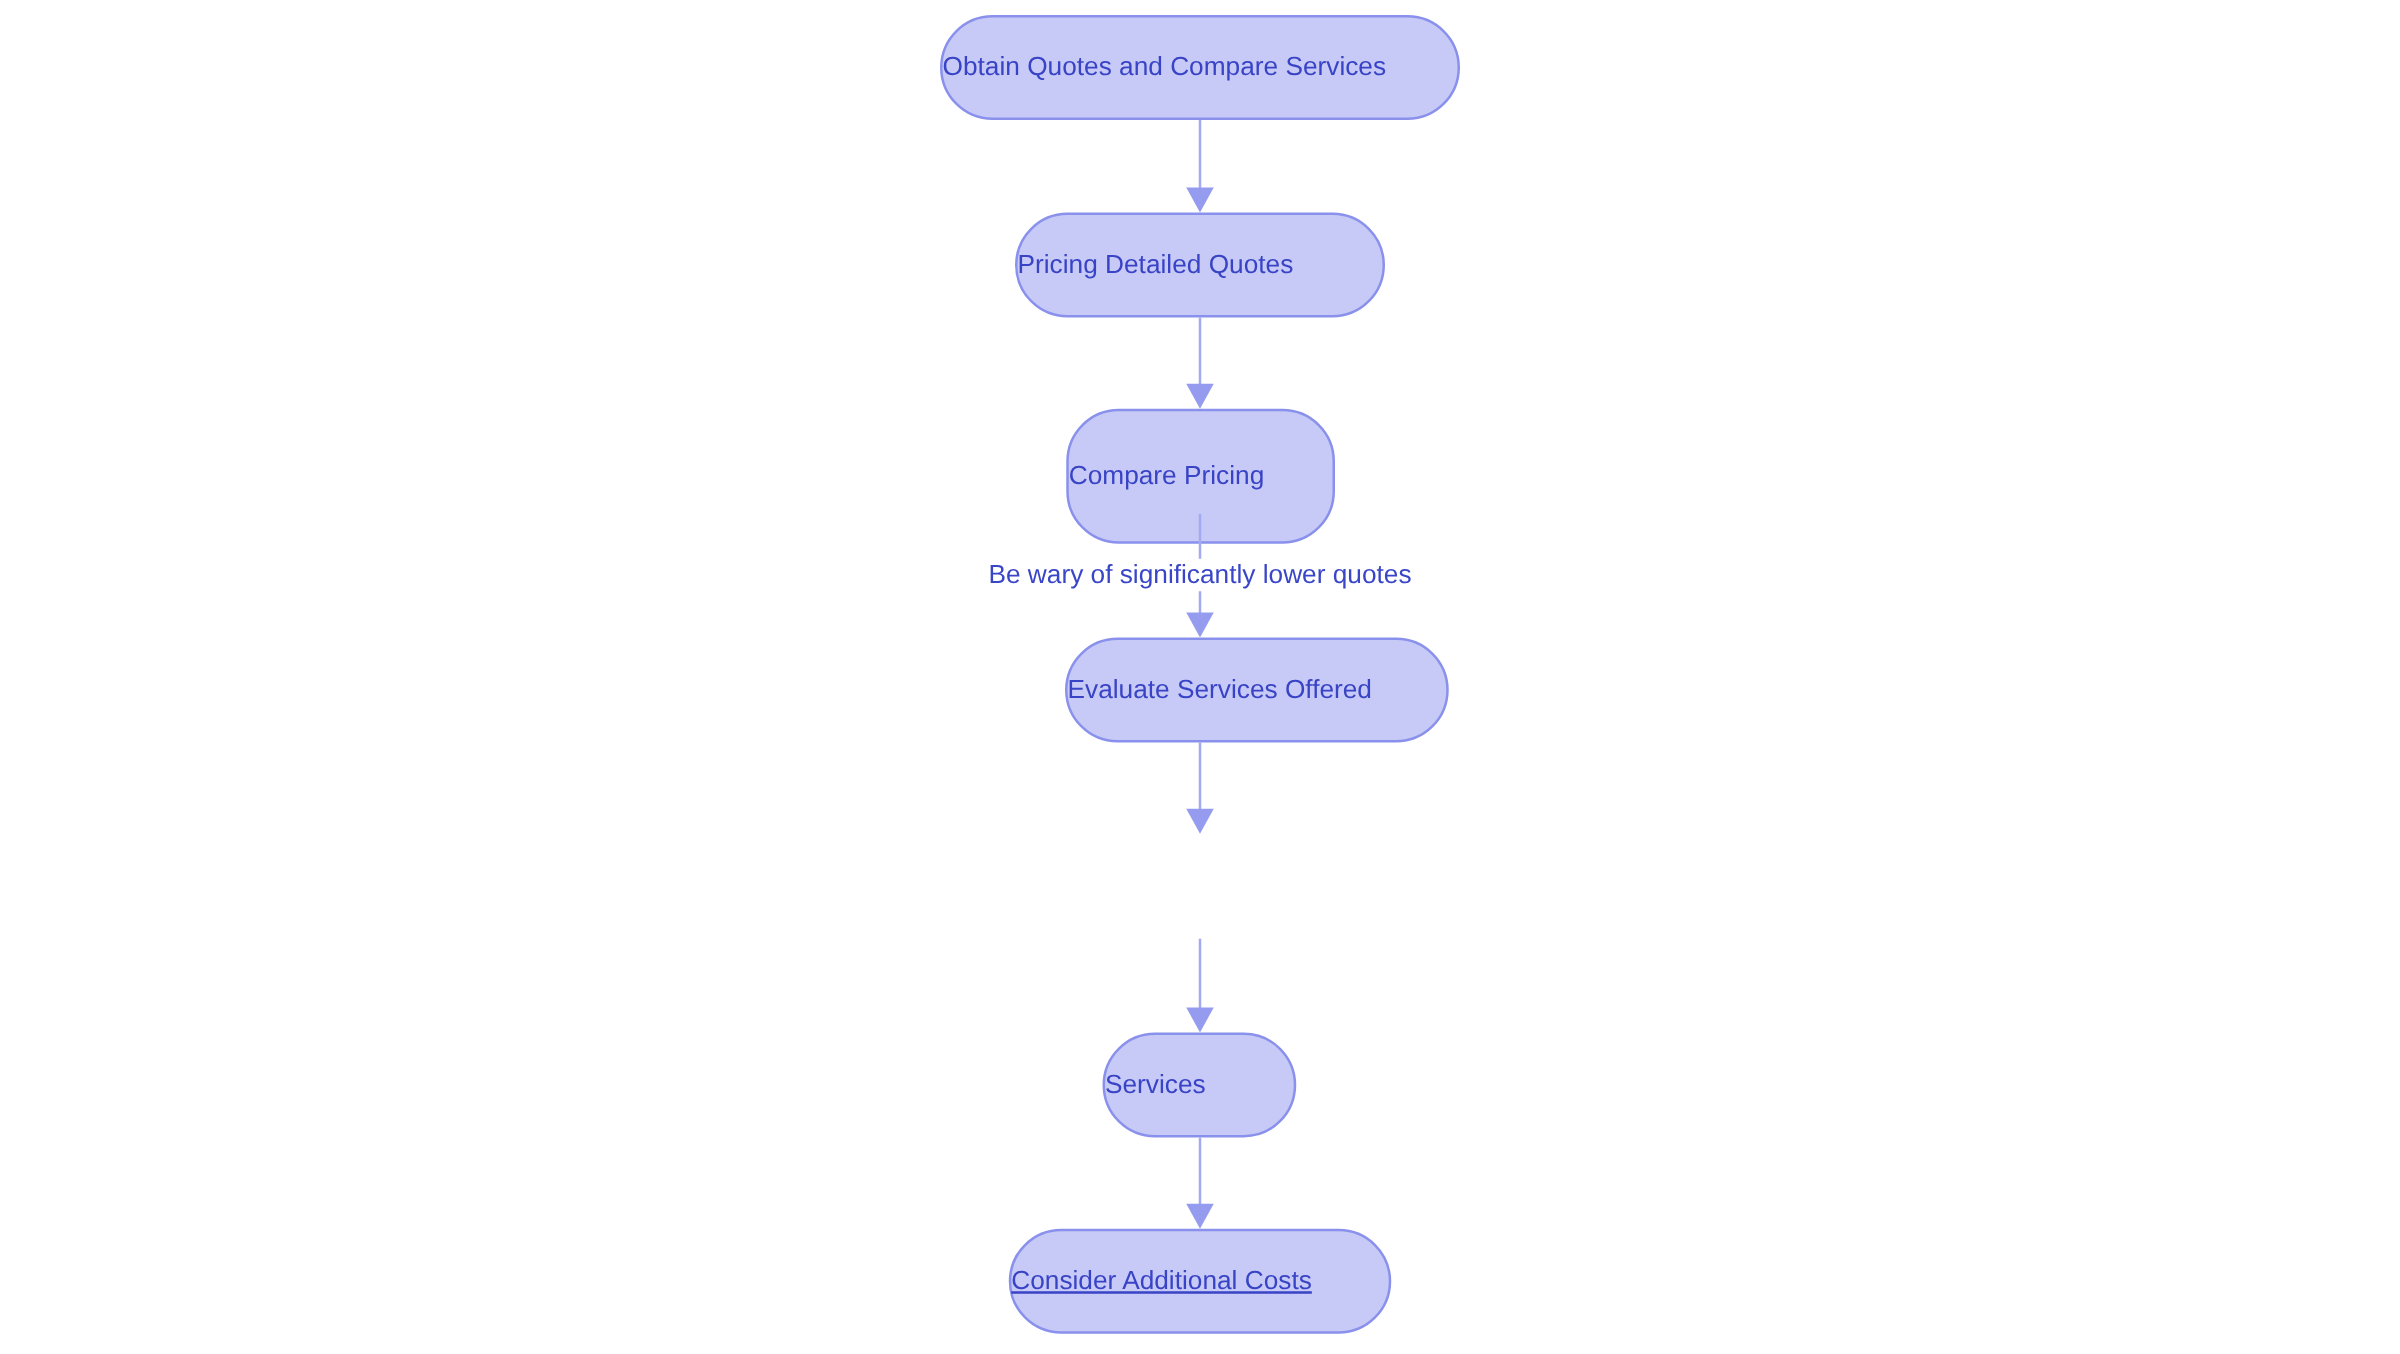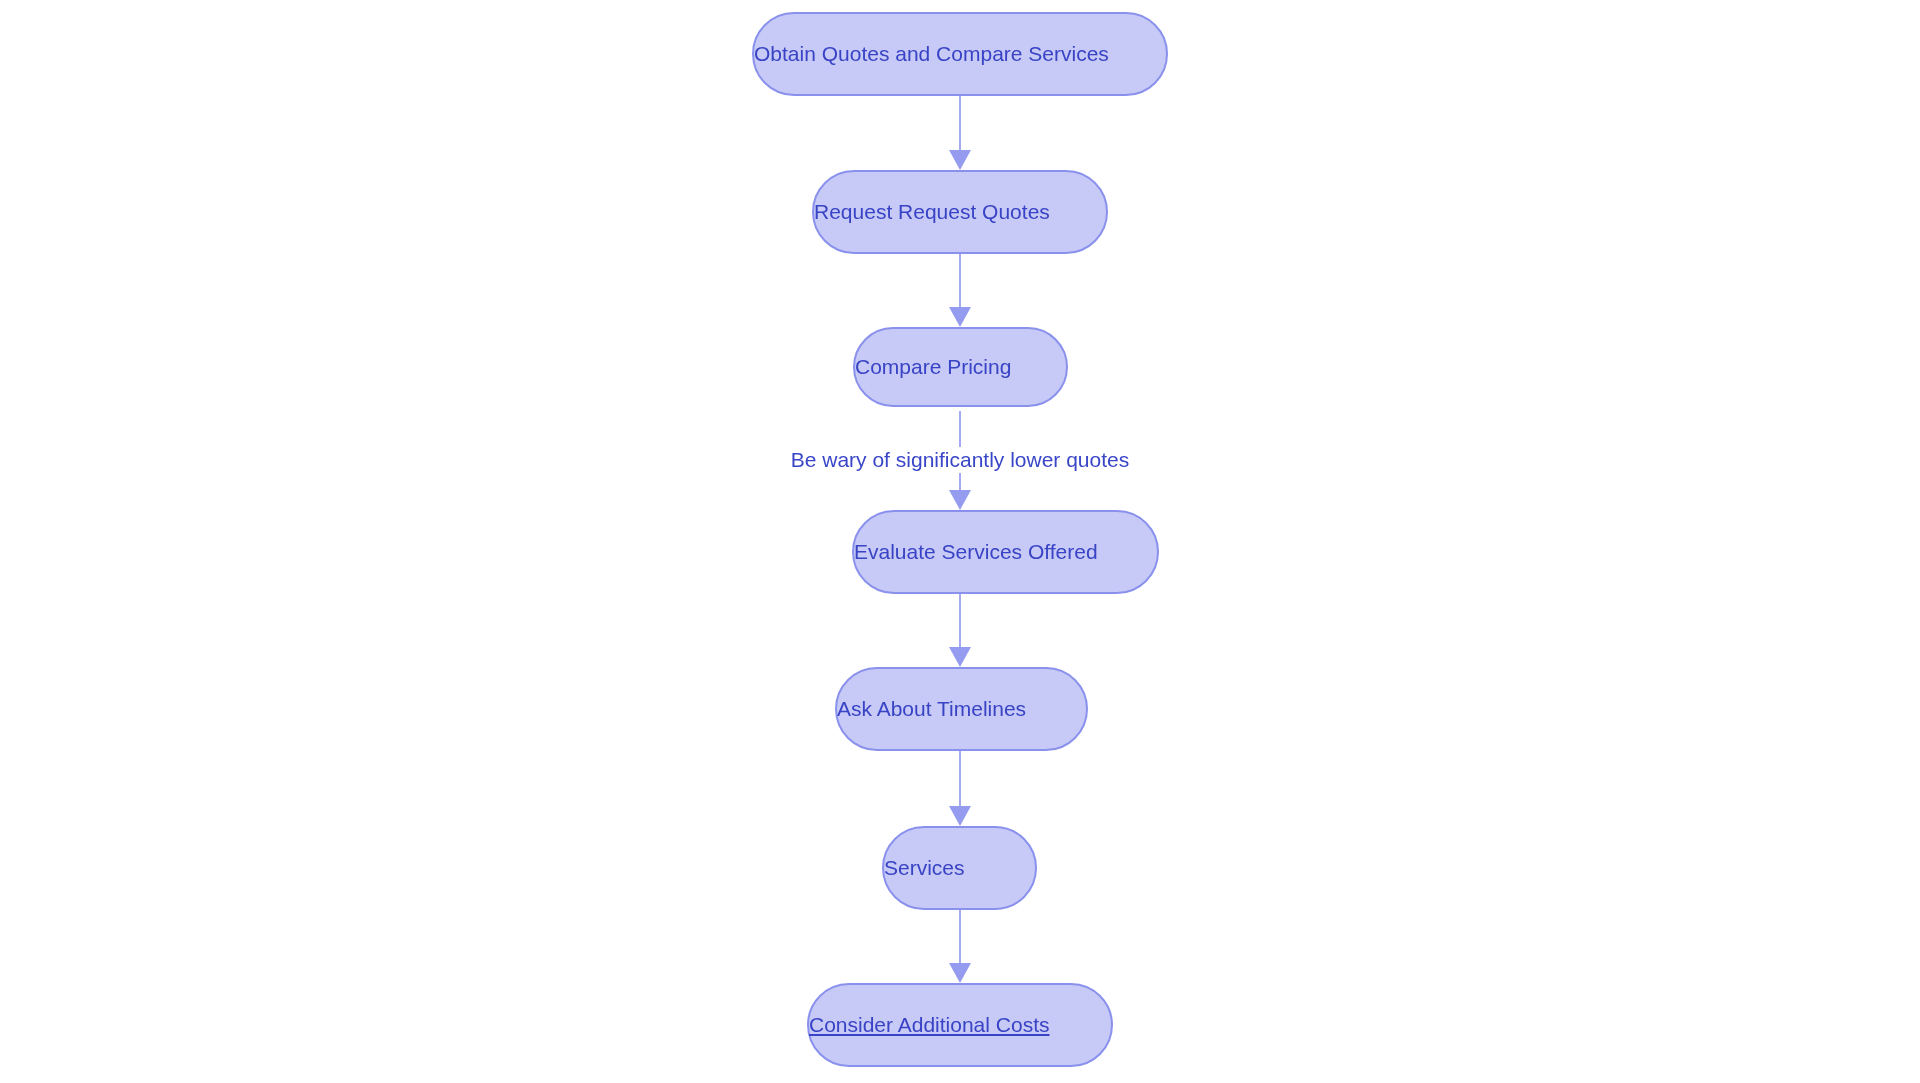--- a/index.html
+++ b/index.html
@@ -25,21 +25,21 @@
     border: 2px solid #8a91ec;
     border-radius: 42px;
     color: #3843c5;
     font-size: 21px;
     line-height: 1.25;
     text-align: center;
     white-space: nowrap;
   }
   #n1 { left: 752px; top:  12px; width: 416px; height: 84px; }
   #n2 { left: 812px; top: 170px; width: 296px; height: 84px; }
-  #n3 { left: 853px; top: 327px; width: 215px; height: 80px; }
+  #n3 { left: 853px; top: 327px; width: 215px; height: 108px; }
   #n4 { left: 852px; top: 510px; width: 307px; height: 84px; }
   #n5 { left: 835px; top: 667px; width: 253px; height: 84px; }
   #n6 { left: 882px; top: 826px; width: 155px; height: 84px; }
   #n7 { left: 807px; top: 983px; width: 306px; height: 84px; text-decoration: underline; }
 
   .arrow {
     position: absolute;
     left: 948px;
     width: 24px;
   }
@@ -91,21 +91,21 @@
   <div class="node" id="n1">
     <span>Obtain Quotes and Compare Services</span>
   </div>
 
   <div class="arrow" id="a1">
     <div class="shaft"></div>
     <div class="head"></div>
   </div>
 
   <div class="node" id="n2">
-    <span>Request Request Quotes</span>
+    <span>Pricing Detailed Quotes</span>
   </div>
 
   <div class="arrow" id="a2">
     <div class="shaft"></div>
     <div class="head"></div>
   </div>
 
   <div class="node" id="n3">
     <span>Compare Pricing</span>
   </div>
@@ -119,23 +119,20 @@
 
   <div class="node" id="n4">
     <span>Evaluate Services Offered</span>
   </div>
 
   <div class="arrow" id="a4">
     <div class="shaft"></div>
     <div class="head"></div>
   </div>
 
-  <div class="node" id="n5">
-    <span>Ask About Timelines</span>
-  </div>
 
   <div class="arrow" id="a5">
     <div class="shaft"></div>
     <div class="head"></div>
   </div>
 
   <div class="node" id="n6">
     <span>Services</span>
   </div>
 

